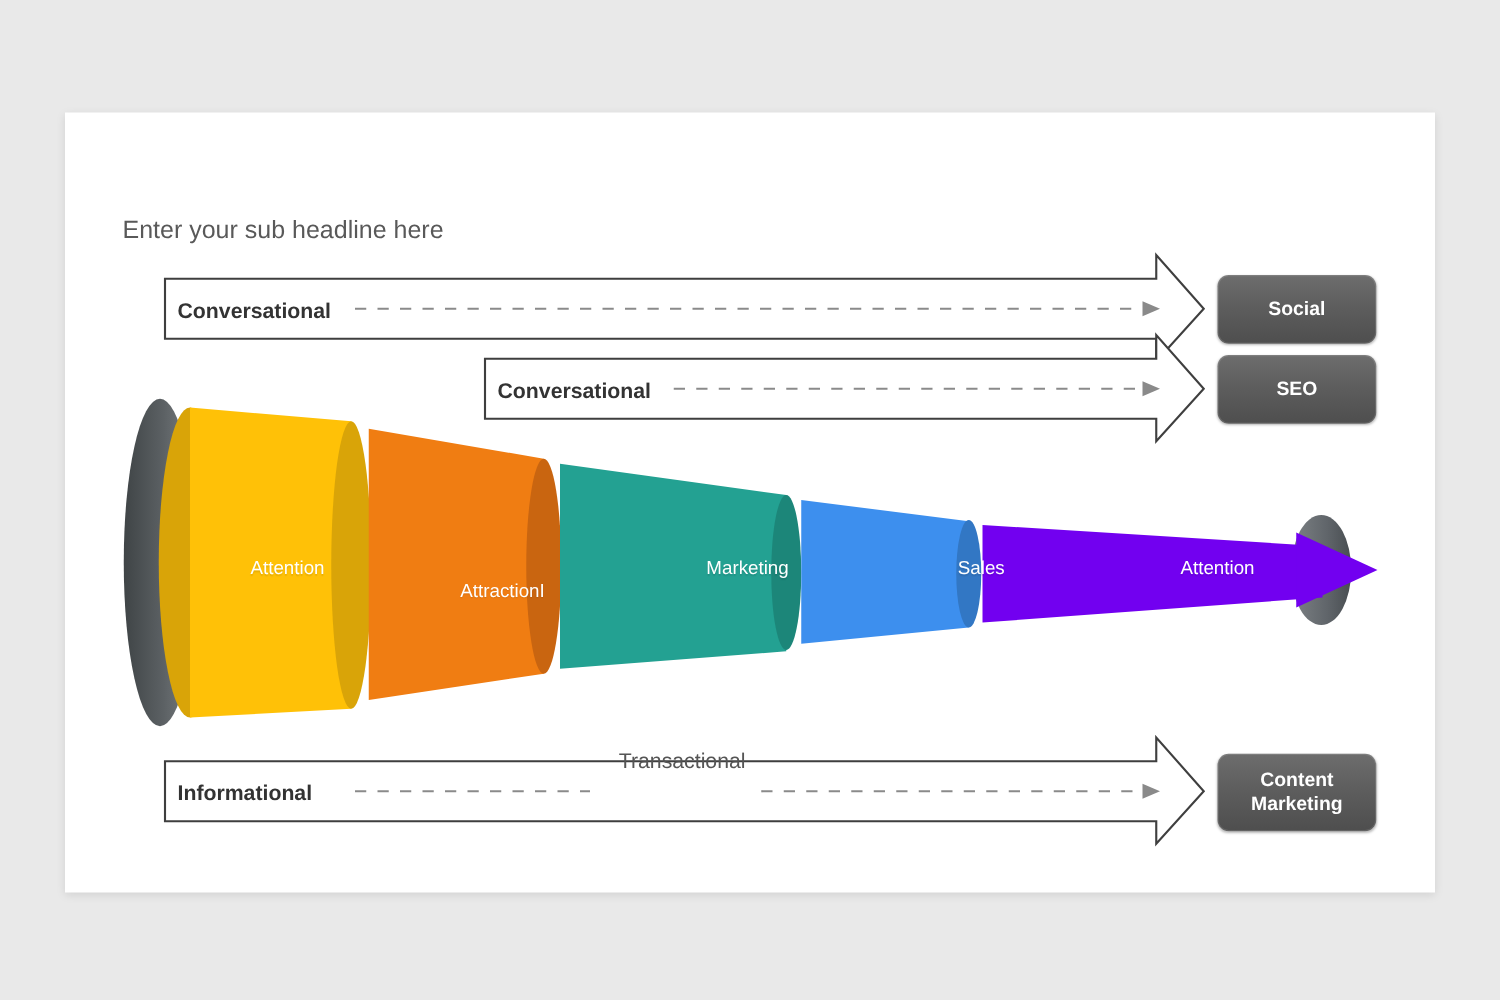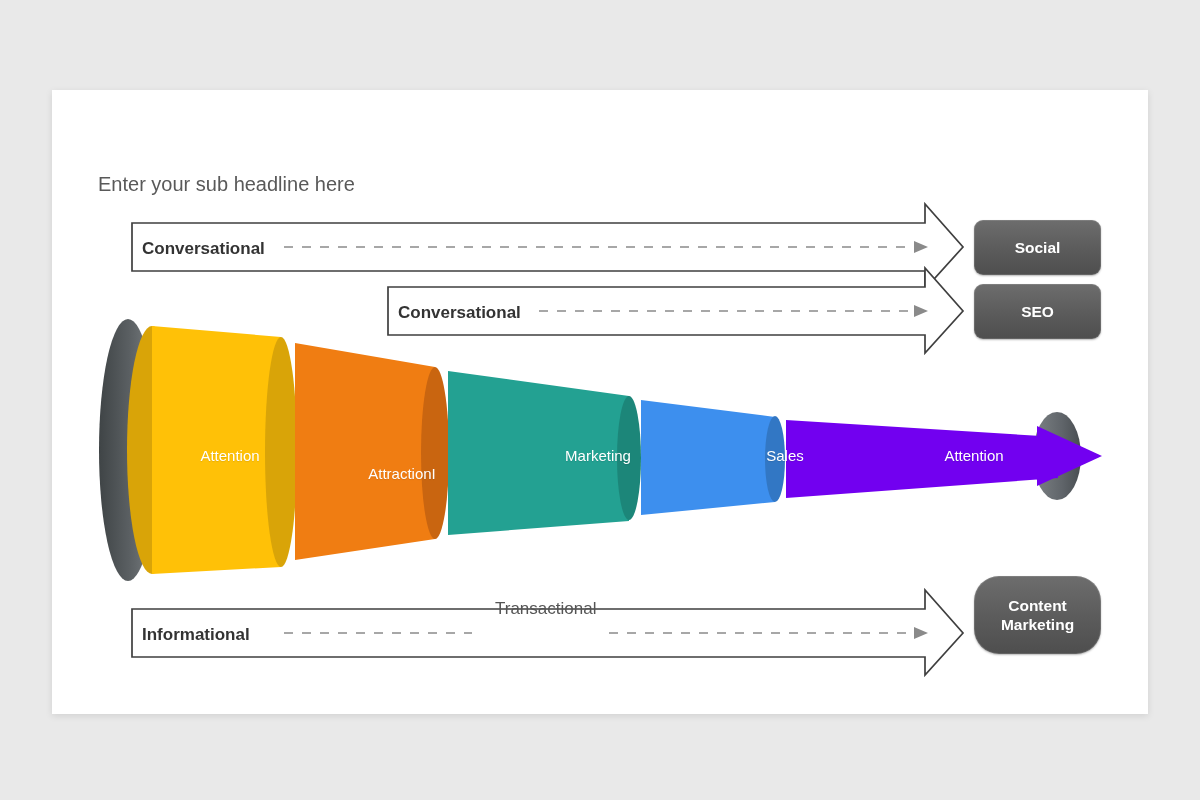--- a/index.html
+++ b/index.html
@@ -181,20 +181,20 @@
   <div class="arrow-label plain" style="left:443px; top:509px;">Transactional</div>
 
   <div class="tag-box" style="left:922px; top:130px; width:127px; height:55px;">
     <span>Social</span>
   </div>
 
   <div class="tag-box" style="left:922px; top:194px; width:127px; height:55px;">
     <span>SEO</span>
   </div>
 
-  <div class="tag-box" style="left:922px; top:486px; width:127px; height:78px;border-radius:25px;">
+  <div class="tag-box" style="left:922px; top:513px; width:127px; height:62px;">
     <span>
       <span>Content</span><br>
       <span>Marketing</span>
     </span>
   </div>
 
 </div>
 
 </body></html>

